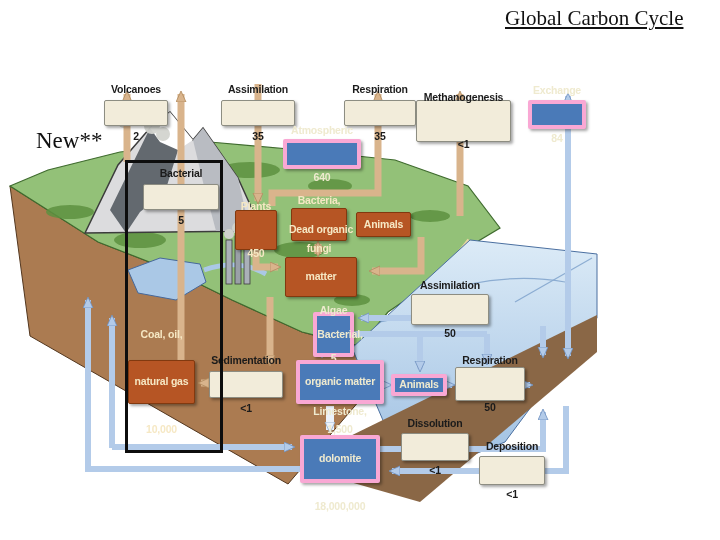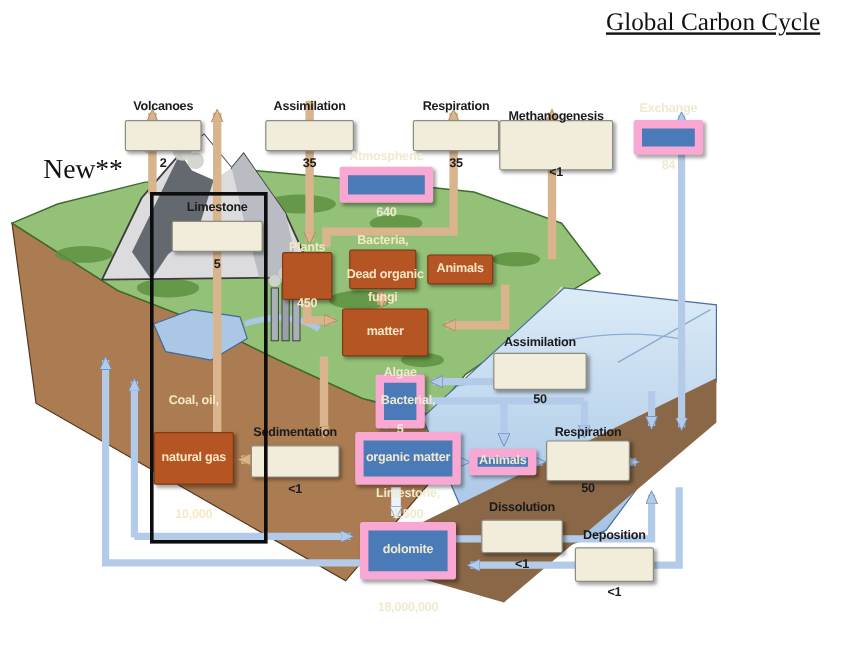--- a/index.html
+++ b/index.html
@@ -10,21 +10,21 @@
          font-family:"Liberation Serif",serif;font-size:21px;color:#111;
          text-decoration:underline;}
   .annotation{position:absolute;left:36px;top:128px;z-index:4;
          font-family:"Liberation Serif",serif;font-size:23px;color:#111;}
   .box{position:absolute;z-index:3;display:flex;flex-direction:column;align-items:center;
        justify-content:center;text-align:center;font-weight:bold;font-size:10.5px;
        line-height:1.08;letter-spacing:-0.2px;border-radius:2px;
        box-shadow:2px 2px 3px rgba(0,0,0,0.35);padding:1px;box-sizing:border-box;gap:36px;}
   .cream{background:#f2ecda;color:#1b1b1b;border:1px solid #8d8d82;}
   .orange{background:#b65524;color:#f6e8c4;border:1px solid #81390f;}
-  .blue{background:#4a7ab8;color:#efeacf;border:7px solid #f9a8d4;}
+  .blue{background:#4a7ab8;color:#efeacf;border:4px solid #f9a8d4;}
   .box span{display:block;}
   .hl-rect{position:absolute;left:125px;top:160px;width:92px;height:287px;z-index:6;
            border:3px solid #0d0d0d;}
 </style>
 </head>
 <body>
 
 <div id="slide">
 
   <svg width="720" height="540" viewBox="0 0 720 540">
@@ -143,21 +143,21 @@
   </div>
   <div class="box blue" style="left:528px;top:100px;width:58px;height:29px">
     <span>Exchange</span>
     <span>84</span>
   </div>
   <div class="box blue" style="left:283px;top:139px;width:78px;height:30px">
     <span>Atmospheric</span>
     <span>640</span>
   </div>
   <div class="box cream" style="left:143px;top:184px;width:76px;height:26px">
-    <span>Limestone</span>
+    <span>Bacterial</span>
     <span>5</span>
   </div>
   <div class="box orange" style="left:235px;top:210px;width:42px;height:40px">
     <span>Plants</span>
     <span>450</span>
   </div>
   <div class="box orange" style="left:291px;top:208px;width:56px;height:33px">
     <span>Bacteria,</span>
     <span>fungi</span>
   </div>

